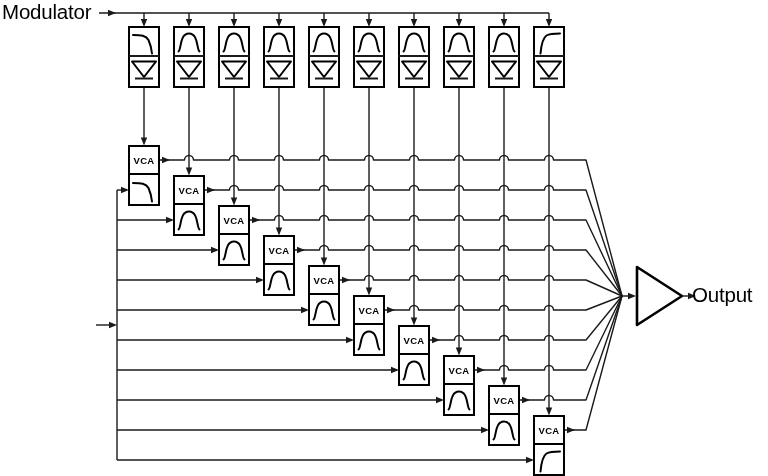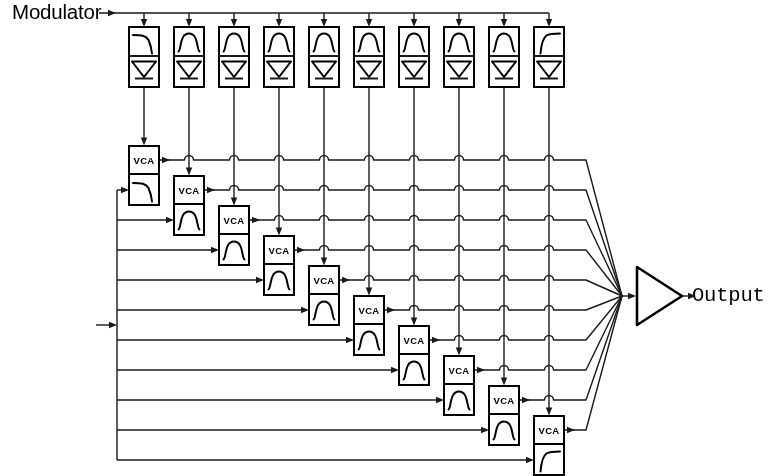--- a/index.html
+++ b/index.html
@@ -433,15 +433,15 @@
         <polygon points="636,296 628,292.8 628,299.2" fill="#1a1a1a"></polygon>
       </g>
       <g>
         <path d="M 637,267 L 637,325 L 682,296 Z" fill="#ffffff" stroke="#000000" stroke-width="2.6" stroke-linejoin="round"></path>
       </g>
       <g>
         <line x1="682" y1="296" x2="689" y2="296" stroke="#1a1a1a" stroke-width="1.4"></line>
         <polygon points="696,296 688,292.8 688,299.2" fill="#1a1a1a"></polygon>
       </g>
     </svg>
-  <div class="lbl" style="left:2px;top:13px;margin-left:10px;">Modulator</div>
-  <div class="lbl" style="left:692px;top:296px;font-family:Liberation Mono, monospace;">Output</div>
+  <div class="lbl" style="left:2px;top:13px;">Modulator</div>
+  <div class="lbl" style="left:692px;top:296px;">Output</div>
 </div>
 
 </body></html>

